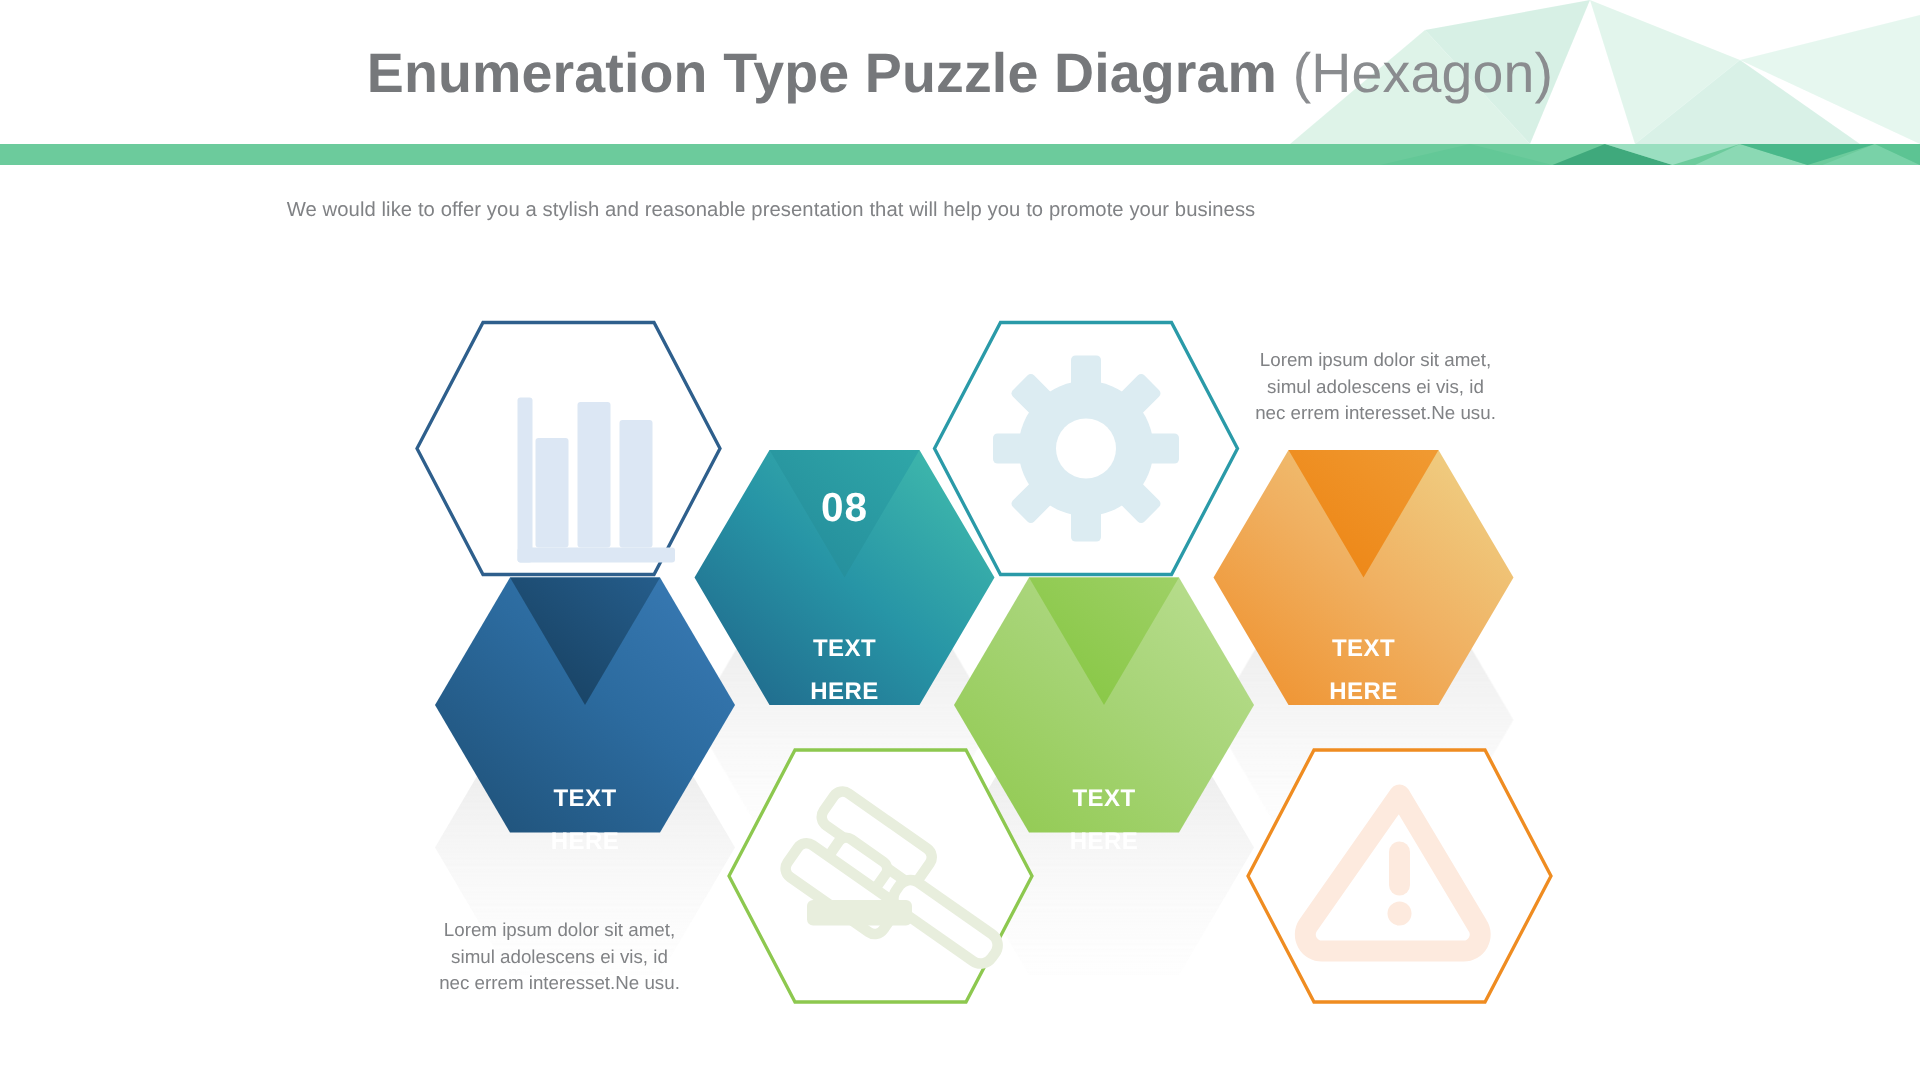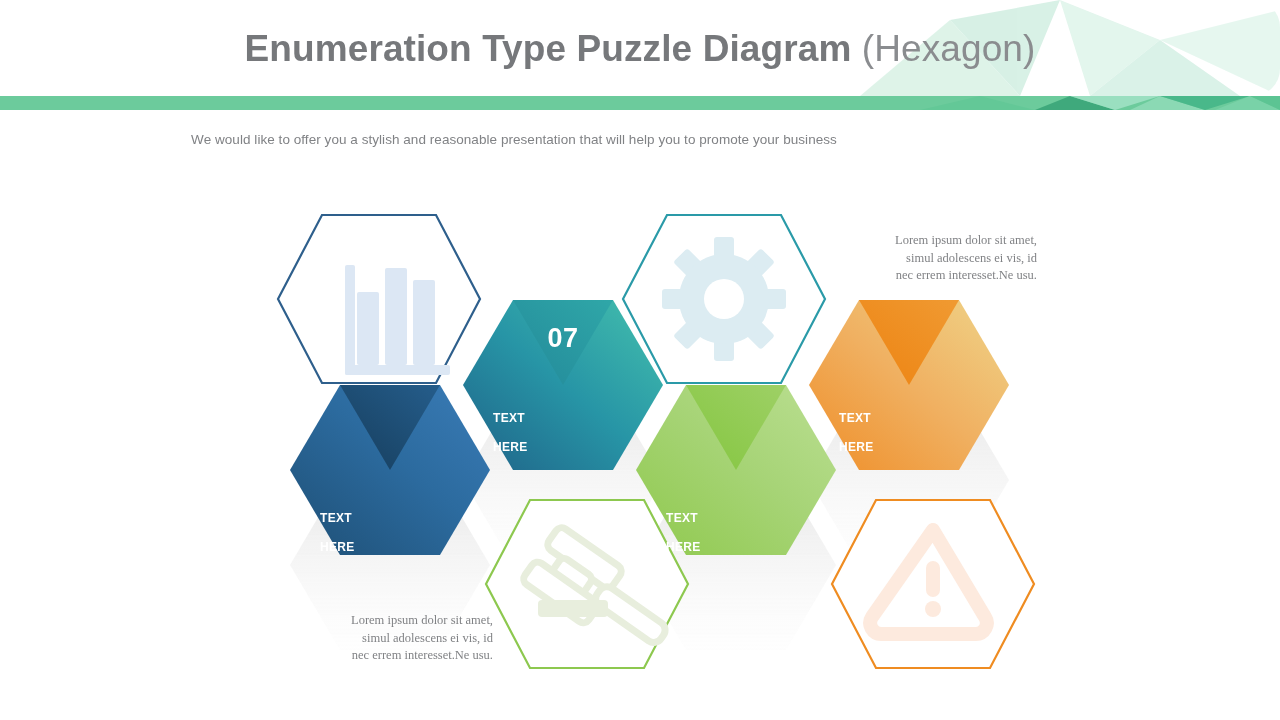--- a/index.html
+++ b/index.html
@@ -6,21 +6,21 @@
   html,body { width:1280px; height:720px; overflow:hidden; }
   body {
     font-family:"Liberation Sans", sans-serif;
     background:#ffffff;
     position:relative;
   }
 
   
   .header {
     position:absolute; left:0; top:0; width:1280px; height:96px;
-    background:#ffffff; overflow:hidden;border-radius:27px;
+    background:#ffffff; overflow:hidden;
   }
   .header-poly { position:absolute; right:0; top:0; width:420px; height:96px; opacity:.22; }
   .slide-title {
     position:absolute; left:0; top:26px; width:1280px;
     text-align:center; white-space:nowrap;
     font-size:37px; line-height:46px; color:#808285;
     letter-spacing:.1px;
   }
   .slide-title .t-bold { font-weight:bold; color:#76787b; }
   .slide-title .t-light { font-weight:normal; color:#8a8c8f; }
@@ -37,36 +37,36 @@
     text-align:center; font-size:13.5px; color:#808285;
     letter-spacing:.05px;
   }
 
   
   .stage { position:absolute; left:0; top:0; width:1280px; height:720px; }
   .stage svg { position:absolute; left:0; top:0; }
 
   
   .note {
-    position:absolute; width:240px; text-align:right;
-    font-size:12.5px; line-height:17.5px; color:#808285;font-family:Liberation Serif, serif;
+    position:absolute; width:240px; text-align:center;
+    font-size:12.5px; line-height:17.5px; color:#808285;
   }
   .note-right { left:797px; top:232px; }
   .note-left  { left:253px; top:612px; }
 
   
   .hex-num {
     position:absolute; text-align:center; color:#ffffff;
     font-size:27px; font-weight:bold; letter-spacing:.6px;
     width:120px;
   }
   .hex-text {
-    position:absolute; text-align:left; color:#ffffff;
-    font-size:12px; font-weight:bold; line-height:28.5px;
-    width:140px; letter-spacing:.3px;
+    position:absolute; text-align:center; color:#ffffff;
+    font-size:16px; font-weight:bold; line-height:28.5px;
+    width:140px; letter-spacing:.3px;margin-top:15px;
   }
 </style>
 </head>
 <body>
 
 <div class="header">
   <svg class="header-poly" viewBox="0 0 420 96" preserveAspectRatio="none">
     <polygon points="0,96 90,20 160,96" fill="#6ccb9c"></polygon>
     <polygon points="90,20 200,0 160,96" fill="#4ebd8c"></polygon>
     <polygon points="200,0 300,40 230,96" fill="#7fd4ab"></polygon>
@@ -225,21 +225,21 @@
       <polygon points="809,385 859,300 959,300 1009,385 959,470 859,470" fill="url(#g04)"></polygon>
       <polygon points="859,300 959,300 909,385" fill="url(#g04d)"></polygon>
     </g>
   </svg>
 
   <div class="hex-text" style="left:320px; top:504px;">
     <div>TEXT</div>
     <div>HERE</div>
   </div>
 
-  <div class="hex-num" style="left:503px; top:323px;">07</div>
+  <div class="hex-num" style="left:503px; top:323px;">08</div>
   <div class="hex-text" style="left:493px; top:404px;">
     <div>TEXT</div>
     <div>HERE</div>
   </div>
 
   <div class="hex-text" style="left:666px; top:504px;">
     <div>TEXT</div>
     <div>HERE</div>
   </div>
 

